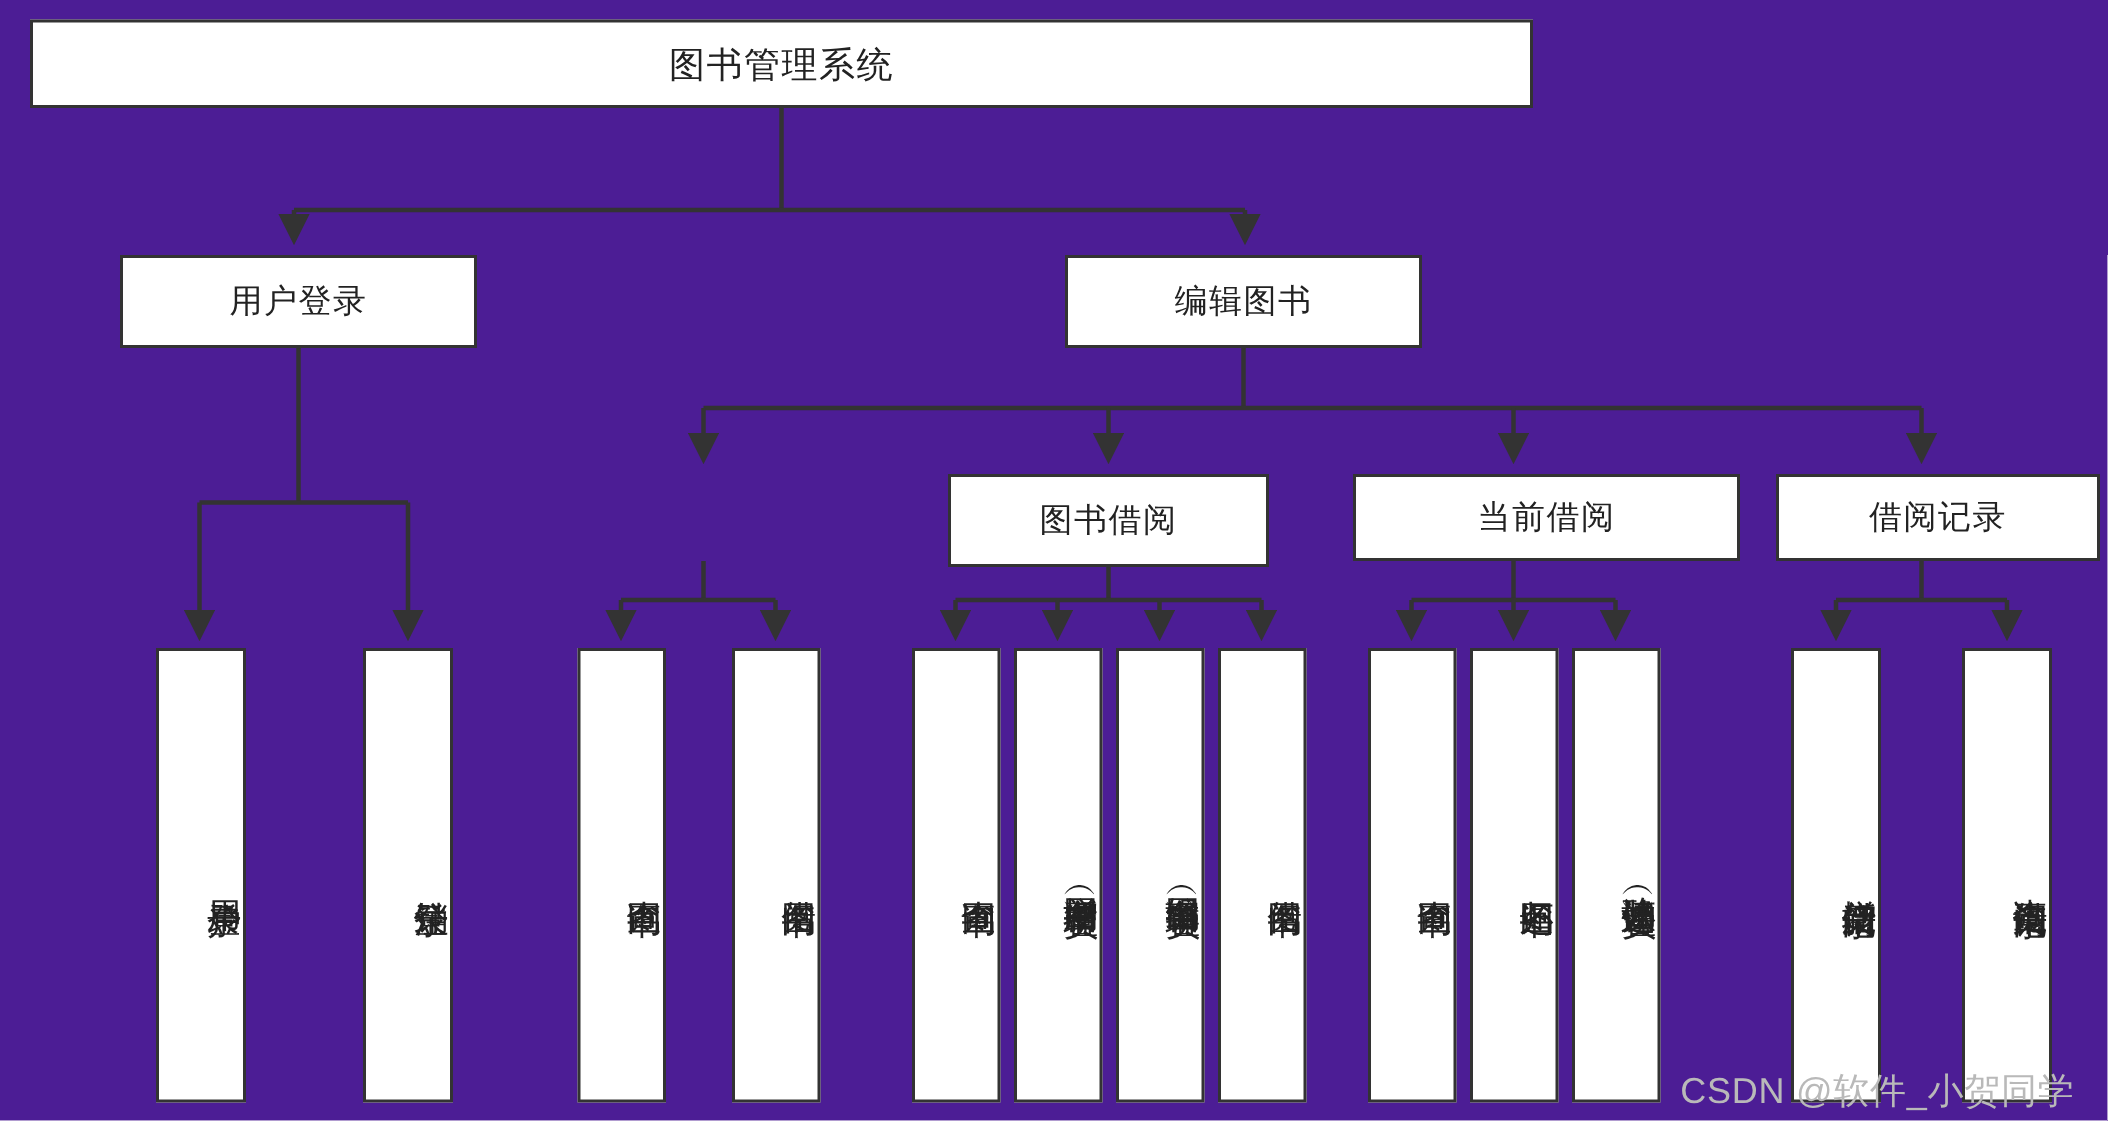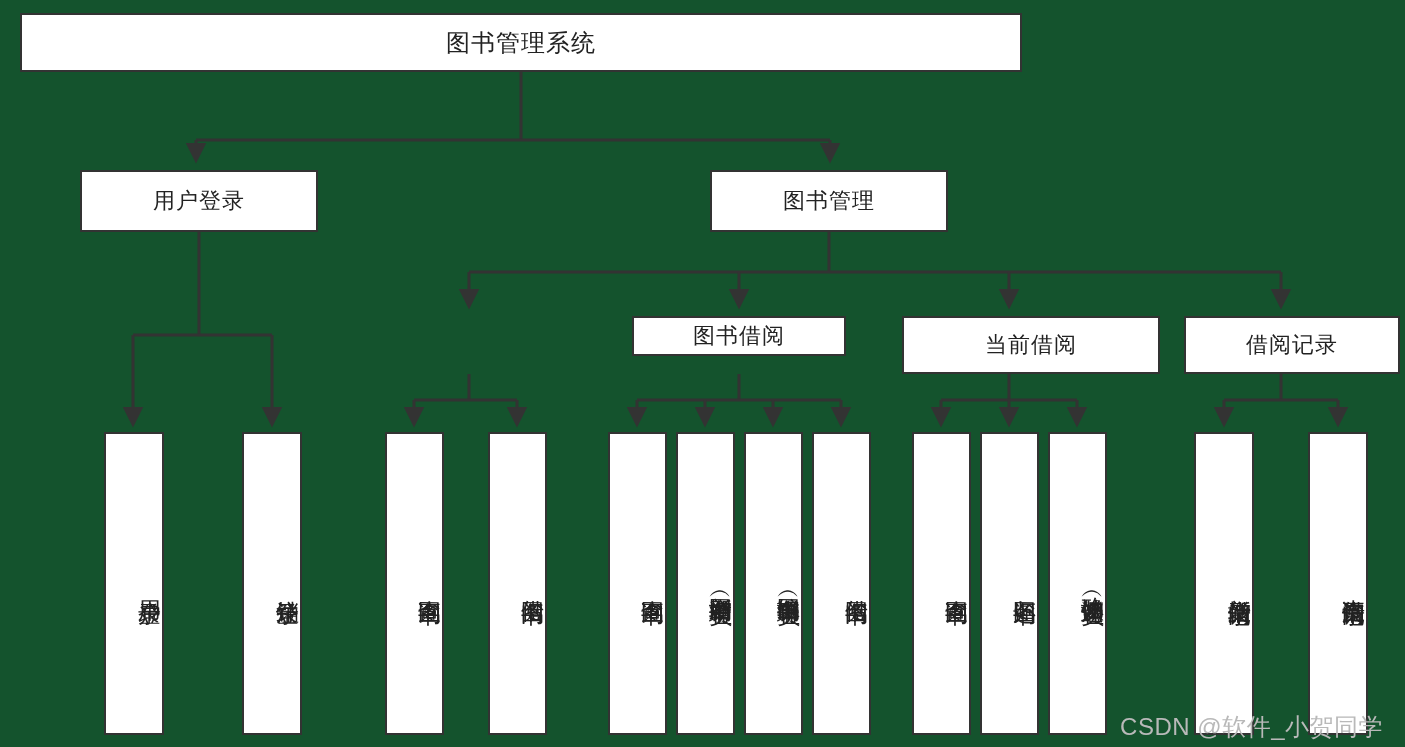--- a/index.html
+++ b/index.html
@@ -7,21 +7,21 @@
     padding: 0;
     background: #ffffff;
   }
   body {
     font-family: "Liberation Sans", "DejaVu Sans", sans-serif;
   }
   #diagram-canvas {
     position: relative;
     width: 1405px;
     height: 747px;
-    background: #14532d;
+    background: #4c1d95;
     overflow: hidden;
   }
   #edges-layer {
     position: absolute;
     left: 0;
     top: 0;
     width: 1405px;
     height: 747px;
   }
   .node {
@@ -123,24 +123,24 @@
   </svg>
 
   <div class="node horiz root" style="left:20px; top:13px; width:1002px; height:59px;">
     <span>图书管理系统</span>
   </div>
 
   <div class="node horiz" style="left:80px; top:170px; width:238px; height:62px;">
     <span>用户登录</span>
   </div>
   <div class="node horiz" style="left:710px; top:170px; width:238px; height:62px;">
-    <span>图书管理</span>
+    <span>编辑图书</span>
   </div>
 
-  <div class="node horiz" style="left:632px; top:316px; width:214px; height:40px;">
+  <div class="node horiz" style="left:632px; top:316px; width:214px; height:62px;">
     <span>图书借阅</span>
   </div>
   <div class="node horiz" style="left:902px; top:316px; width:258px; height:58px;">
     <span>当前借阅</span>
   </div>
   <div class="node horiz" style="left:1172px; top:316px; width:216px; height:58px;margin-left:12px;">
     <span>借阅记录</span>
   </div>
 
   <div class="node vert" style="left:104px; top:432px; width:60px; height:303px;">

